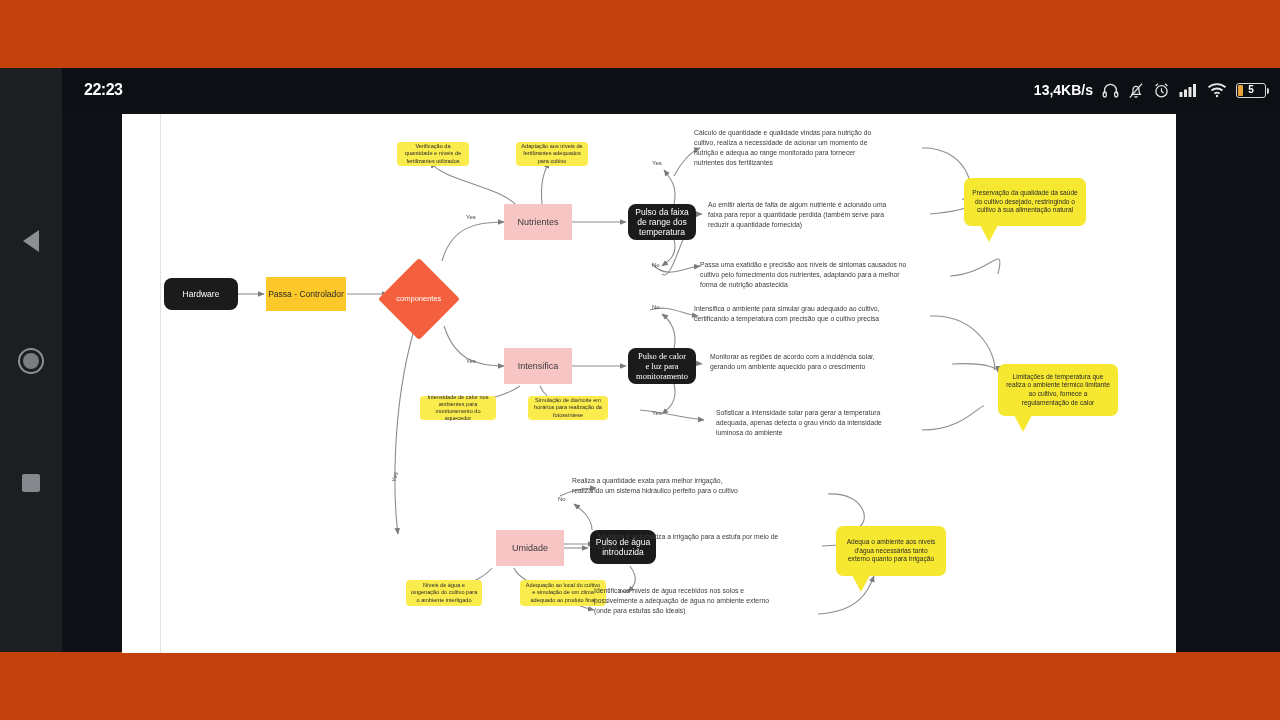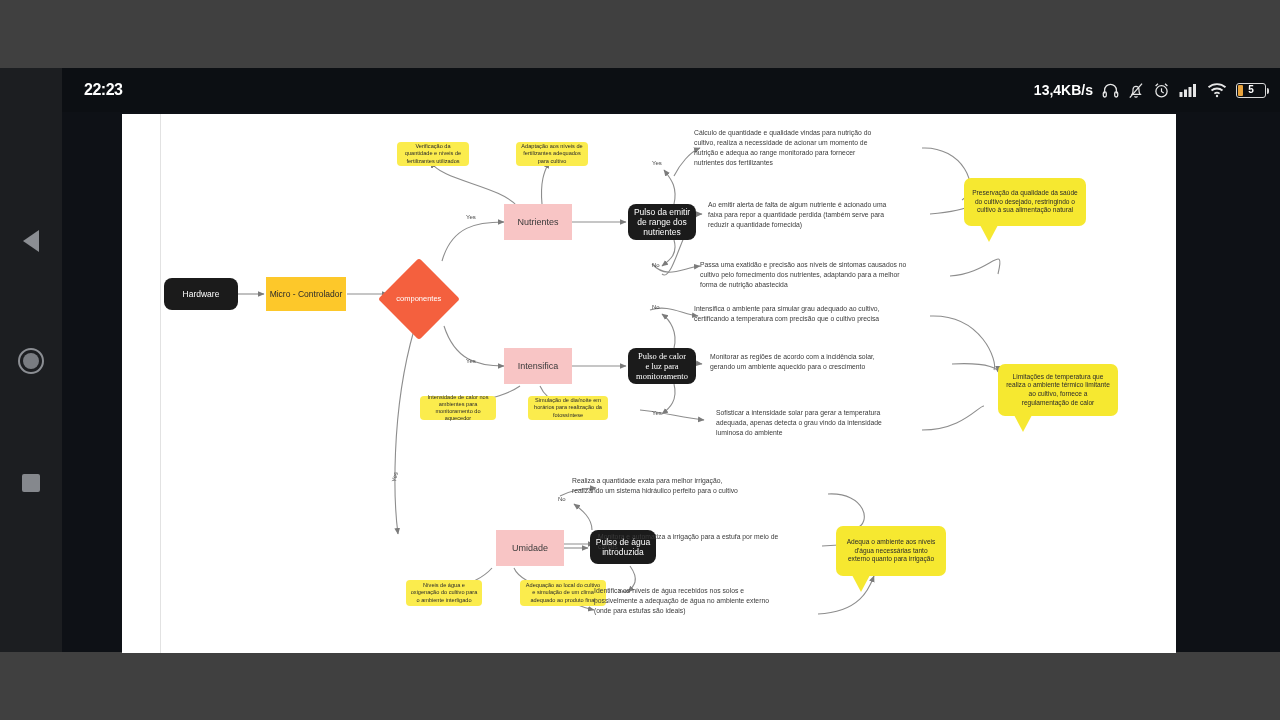--- a/index.html
+++ b/index.html
@@ -6,21 +6,21 @@
   html, body {
     margin: 0; padding: 0;
     background: #000;
     width: 1280px; height: 720px;
     overflow: hidden;
     font-family: "Liberation Sans", sans-serif;
   }
   #screen {
     position: relative;
     width: 1280px; height: 720px;
-    background: #404040;
+    background: #c2410c;
   }
   
   #phone {
     position: absolute;
     left: 0; top: 68px;
     width: 1280px; height: 584px;
     background: #0e1116;
   }
   #navbar {
     position: absolute;
@@ -334,32 +334,32 @@
         <path d="M700 432 C 740 430, 752 426, 760 426" marker-end="url(#ah)"></path>
         <path d="M696 500 C 740 498, 748 472, 752 462" marker-end="url(#ah)"></path>
       </g>
     </svg>
 
     <div class="node box black-box" style="left:42px; top:164px; width:74px; height:32px;">
       <span>Hardware</span>
     </div>
 
     <div class="node box yellow-box" style="left:144px; top:163px; width:80px; height:34px;">
-      <span>Micro - Controlador</span>
+      <span>Passa - Controlador</span>
     </div>
 
     <div class="node diamond box" style="left:268px; top:156px; width:58px; height:58px;">
       <span>componentes</span>
     </div>
 
     <div class="node box pink-box" style="left:382px; top:90px; width:68px; height:36px;justify-content:center;">
       <span>Nutrientes</span>
     </div>
     <div class="node box black-box" style="left:506px; top:90px; width:68px; height:36px; padding:0 4px;">
-      <span>Pulso da emitir de range dos nutrientes</span>
+      <span>Pulso da faixa de range dos temperatura</span>
     </div>
     <div class="node note box" style="left:275px; top:28px; width:72px; height:24px;">
       <span>Verificação da quantidade e níveis de fertilizantes utilizados</span>
     </div>
     <div class="node note box" style="left:394px; top:28px; width:72px; height:24px;">
       <span>Adaptação aos níveis de fertilizantes adequados para cultivo</span>
     </div>
 
     <div class="node box pink-box" style="left:382px; top:234px; width:68px; height:36px;">
       <span>Intensifica</span>

